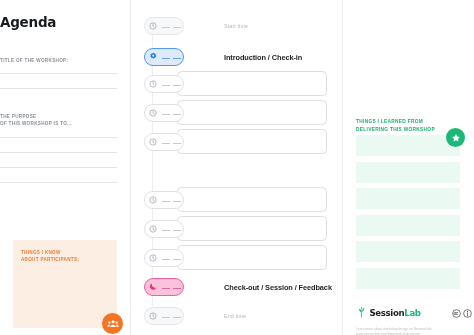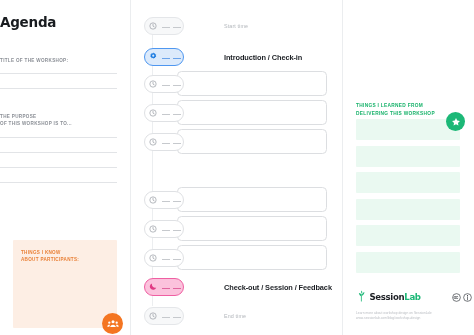--- a/index.html
+++ b/index.html
@@ -174,21 +174,21 @@
   .row-label.muted {
     font-weight: normal;
     font-size: 5.4px;
     color: #b3b7bc;
     letter-spacing: 0.1px;
   }
 
   
   .right-col {
     position: absolute;
-    left: 342px; top: 0;
+    left: 342px; top: 16px;
     width: 132px; height: 237px; text-decoration: underline;
   }
   .learned-label {
     position: absolute;
     left: 14px; top: 102px;
     font-size: 4.8px;
     font-weight: bold;
     letter-spacing: 0.3px;
     line-height: 1.62;
     color: #17b26a;

